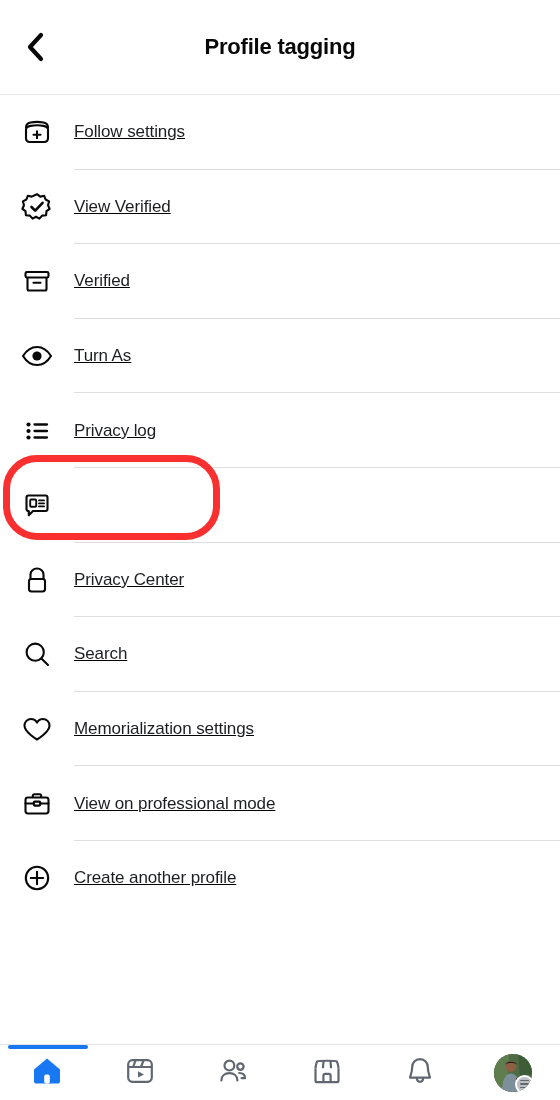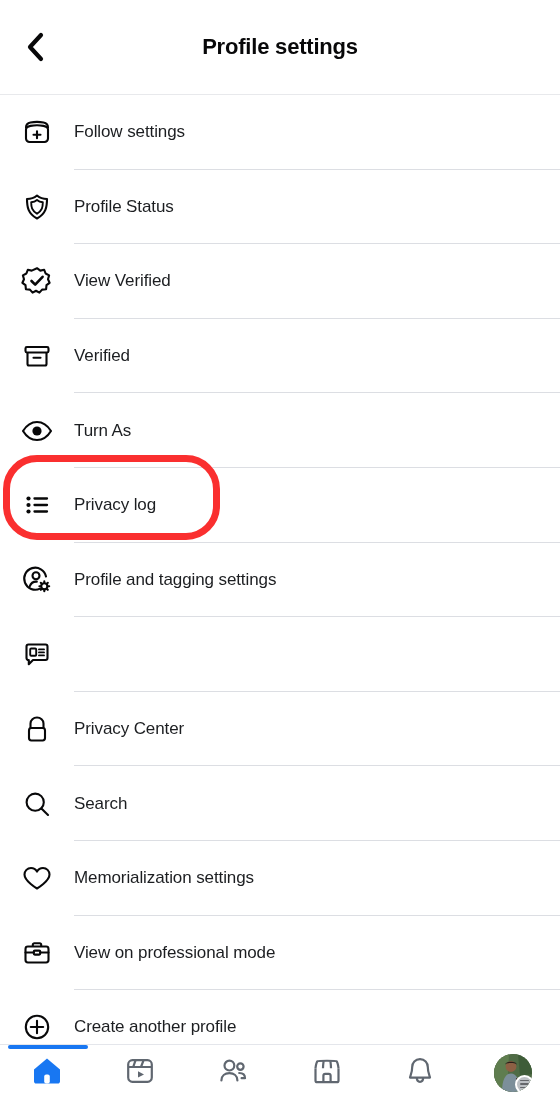--- a/index.html
+++ b/index.html
@@ -23,21 +23,21 @@
     display: flex; align-items: center; justify-content: center;
     cursor: pointer;
   }
   .page-title {
     width: 100%; text-align: center;
     font-size: 22px; font-weight: bold; color: #080809;
     letter-spacing: -0.2px;
   }
 
   
-  .list { position: relative; }
+  .list { position: relative; text-decoration: underline; }
   .row {
     position: relative;
     height: 74.6px;
     display: flex; align-items: center;
     cursor: pointer;
     background: #fff;
   }
   .row .icon-cell {
     width: 74px; min-width: 74px;
     display: flex; align-items: center; justify-content: center;
@@ -105,46 +105,37 @@
 <div class="screen">
 
   <div class="header">
     <div class="back-btn">
       <span>
         <svg width="22" height="30" viewBox="0 0 22 30">
           <path d="M17 3 L6 15 L17 27" fill="none" stroke="#080809" stroke-width="4.2" stroke-linecap="round" stroke-linejoin="round"></path>
         </svg>
       </span>
     </div>
-    <div class="page-title">Profile settings</div>
+    <div class="page-title">Profile tagging</div>
   </div>
 
   <div class="list">
 
     <div class="row">
       <div class="icon-cell">
         <svg width="34" height="34" viewBox="0 0 34 34">
           <path d="M6 12.5 C6 10 8 8.2 10.5 7.6 C13.5 6.9 20.5 6.9 23.5 7.6 C26 8.2 28 10 28 12.5" fill="none" stroke="#080809" stroke-width="2.1" stroke-linecap="round"></path>
           <path d="M6 14.5 C6 12.6 8 11.4 10.5 10.9 C13.5 10.3 20.5 10.3 23.5 10.9 C26 11.4 28 12.6 28 14.5" fill="none" stroke="#080809" stroke-width="2.1" stroke-linecap="round"></path>
           <path d="M6 15 L6 23.5 C6 25.4 7.6 27 9.5 27 L24.5 27 C26.4 27 28 25.4 28 23.5 L28 15" fill="none" stroke="#080809" stroke-width="2.1" stroke-linecap="round"></path>
           <path d="M17 16.2 L17 23.2 M13.5 19.7 L20.5 19.7" fill="none" stroke="#080809" stroke-width="2.1" stroke-linecap="round"></path>
         </svg>
       </div>
       <div class="label">Follow settings</div>
     </div>
 
-    <div class="row">
-      <div class="icon-cell">
-        <svg width="34" height="34" viewBox="0 0 34 34">
-          <path d="M17 5.5 C20 8 24.5 9 27 9 C27 17 26 23.5 17 28.5 C8 23.5 7 17 7 9 C9.5 9 14 8 17 5.5 Z" fill="none" stroke="#080809" stroke-width="2.1" stroke-linejoin="round"></path>
-          <path d="M17 10 C18.8 11.6 21.3 12.2 22.8 12.3 C22.8 17.2 22.2 20.6 17 23.7 C11.8 20.6 11.2 17.2 11.2 12.3 C12.7 12.2 15.2 11.6 17 10 Z" fill="none" stroke="#080809" stroke-width="1.9" stroke-linejoin="round"></path>
-        </svg>
-      </div>
-      <div class="label">Profile Status</div>
-    </div>
 
     <div class="row">
       <div class="icon-cell">
         <svg width="34" height="34" viewBox="0 0 34 34">
           <path d="M17 4.2 L20.3 6.6 L24.2 5.8 L25.6 9.5 L29.1 11.4 L28 15.2 L29.6 18.8 L26.5 21.2
                    L26.1 25.2 L22.1 25.6 L19.4 28.6 L16 26.8 L12.6 28.6 L9.9 25.6 L5.9 25.2
                    L5.5 21.2 L2.4 18.8 L4 15.2 L2.9 11.4 L6.4 9.5 L7.8 5.8 L11.7 6.6 Z" fill="none" stroke="#080809" stroke-width="2.1" stroke-linejoin="round"></path>
           <path d="M11.5 17 L15.2 20.7 L22.6 12.8" fill="none" stroke="#080809" stroke-width="2.6" stroke-linecap="round" stroke-linejoin="round"></path>
         </svg>
       </div>
@@ -177,33 +168,20 @@
         <svg width="34" height="34" viewBox="0 0 34 34">
           <circle cx="8.5" cy="10.5" r="2.1" fill="#080809"></circle>
           <circle cx="8.5" cy="17" r="2.1" fill="#080809"></circle>
           <circle cx="8.5" cy="23.5" r="2.1" fill="#080809"></circle>
           <path d="M14.5 10.5 L27 10.5 M14.5 17 L27 17 M14.5 23.5 L27 23.5" fill="none" stroke="#080809" stroke-width="2.3" stroke-linecap="round"></path>
         </svg>
       </div>
       <div class="label">Privacy log</div>
     </div>
 
-    <div class="row">
-      <div class="icon-cell">
-        <svg width="34" height="34" viewBox="0 0 34 34">
-          <path d="M26 13.5 A11 11 0 1 0 20 25.6" fill="none" stroke="#080809" stroke-width="2.1" stroke-linecap="round"></path>
-          <circle cx="16" cy="12.8" r="3.5" fill="none" stroke="#080809" stroke-width="2.1"></circle>
-          <path d="M9.8 23.2 C11 19.8 14 18.4 16.8 18.6" fill="none" stroke="#080809" stroke-width="2.1" stroke-linecap="round"></path>
-          <circle cx="24.3" cy="23.3" r="3.1" fill="none" stroke="#080809" stroke-width="2.1"></circle>
-          <path d="M24.3 18.4 L24.3 20.0 M24.3 26.6 L24.3 28.2 M19.4 23.3 L21.0 23.3 M27.6 23.3 L29.2 23.3
-                   M20.8 19.8 L21.9 20.9 M26.7 25.7 L27.8 26.8 M27.8 19.8 L26.7 20.9 M21.9 25.7 L20.8 26.8" fill="none" stroke="#080809" stroke-width="2.1" stroke-linecap="round"></path>
-        </svg>
-      </div>
-      <div class="label">Profile and tagging settings</div>
-    </div>
 
     <div class="row">
       <div class="icon-cell">
         <svg width="34" height="34" viewBox="0 0 34 34">
           <path d="M6.5 9.5 C6.5 8.4 7.4 7.5 8.5 7.5 L25.5 7.5 C26.6 7.5 27.5 8.4 27.5 9.5
                    L27.5 21 C27.5 22.1 26.6 23 25.5 23 L13 23 L8.8 27.2 L8.8 23 L8.5 23
                    C7.4 23 6.5 22.1 6.5 21 Z" fill="none" stroke="#080809" stroke-width="2.1" stroke-linejoin="round"></path>
           <rect x="10.2" y="11.5" width="6" height="7.2" rx="1" fill="none" stroke="#080809" stroke-width="1.9"></rect>
           <path d="M19 12.4 L24 12.4 M19 15.4 L24 15.4 M19 18.4 L24 18.4" fill="none" stroke="#080809" stroke-width="1.9" stroke-linecap="round"></path>
         </svg>

